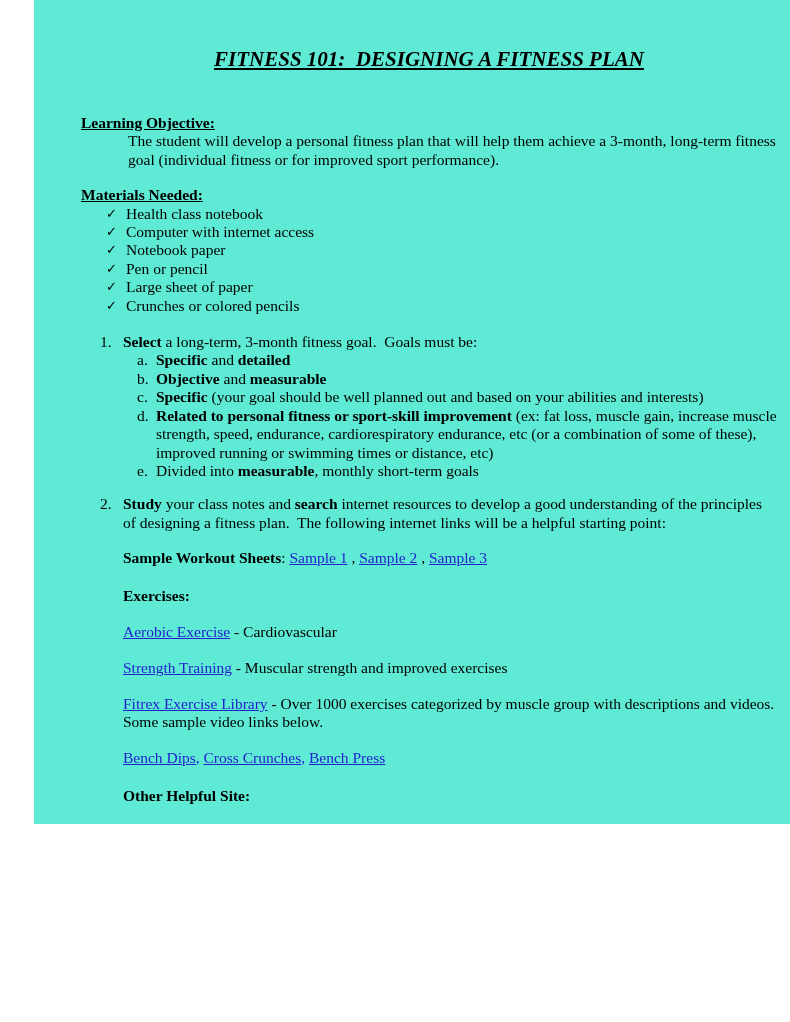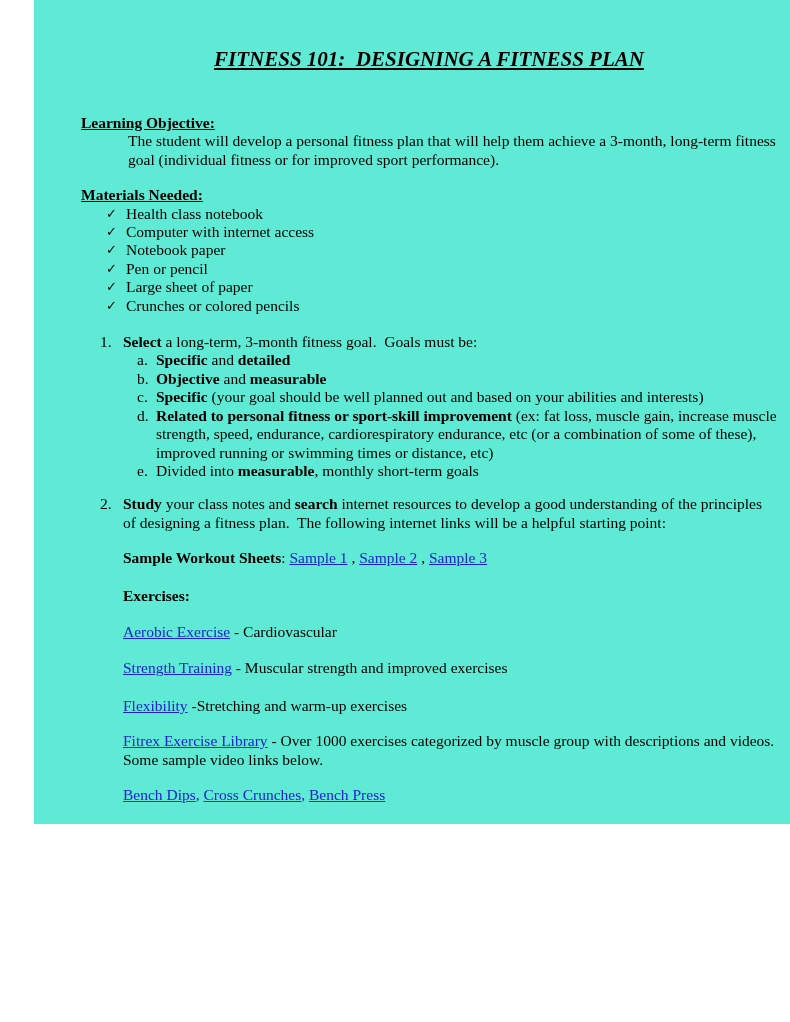--- a/index.html
+++ b/index.html
@@ -128,21 +128,20 @@
     <span class="num-label pw">2.</span>
     <span class="num-text pw"><span class="pw b">Study</span><span class="pw"> your class notes and </span><span class="pw b">search</span><span class="pw"> internet resources to develop a good understanding of the principles of designing a fitness plan.  The following internet links will be a helpful starting point:</span></span>
   </div>
 
   <div class="indent2 gap17 pw"><span class="pw b">Sample Workout Sheets</span><span class="pw">: </span><a href="#" class="pw lnk">Sample 1</a><span class="pw"> , </span><a href="#" class="pw lnk">Sample 2</a><span class="pw"> , </span><a href="#" class="pw lnk">Sample 3</a></div>
 
   <div class="indent2 gap19 b pw">Exercises:</div>
 
   <div class="indent2 gap18 pw"><a href="#" class="pw lnk">Aerobic Exercise</a><span class="pw"> - Cardiovascular</span></div>
   <div class="indent2 gap18 pw"><a href="#" class="pw lnk">Strength Training</a><span class="pw"> - Muscular strength and improved exercises</span></div>
-  <div class="indent2 gap19 pw"><a href="#" class="pw lnk">Flexibility</a><span class="pw"> -Stretching and warm-up exercises</span></div>
   <div class="indent2 gap17 pw"><a href="#" class="pw lnk">Fitrex Exercise Library</a><span class="pw"> - Over 1000 exercises categorized by muscle group with descriptions and videos. Some sample video links below.</span></div>
 
   <div class="indent2 gap17 pw"><a href="#" class="pw lnk">Bench Dips</a><span class="pw blue">, </span><a href="#" class="pw lnk">Cross Crunches</a><span class="pw blue">, </span><a href="#" class="pw lnk">Bench Press</a></div>
 
   <div class="indent2 gap20 b pw">Other Helpful Site:</div>
 
 
 </div>
 
 </body></html>

